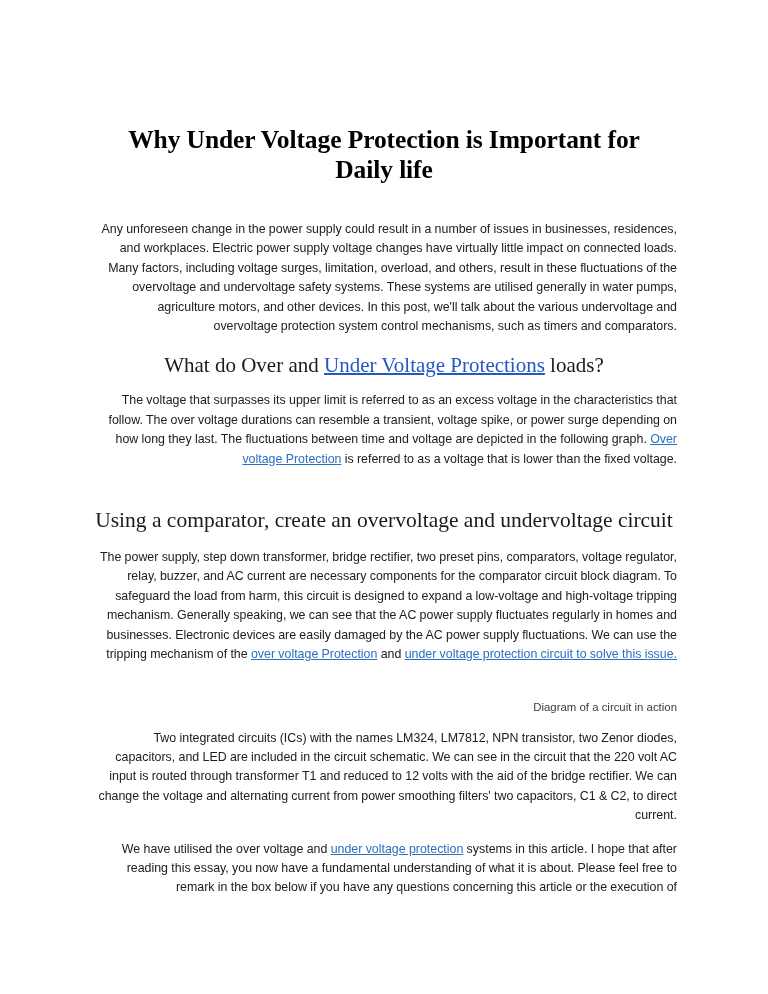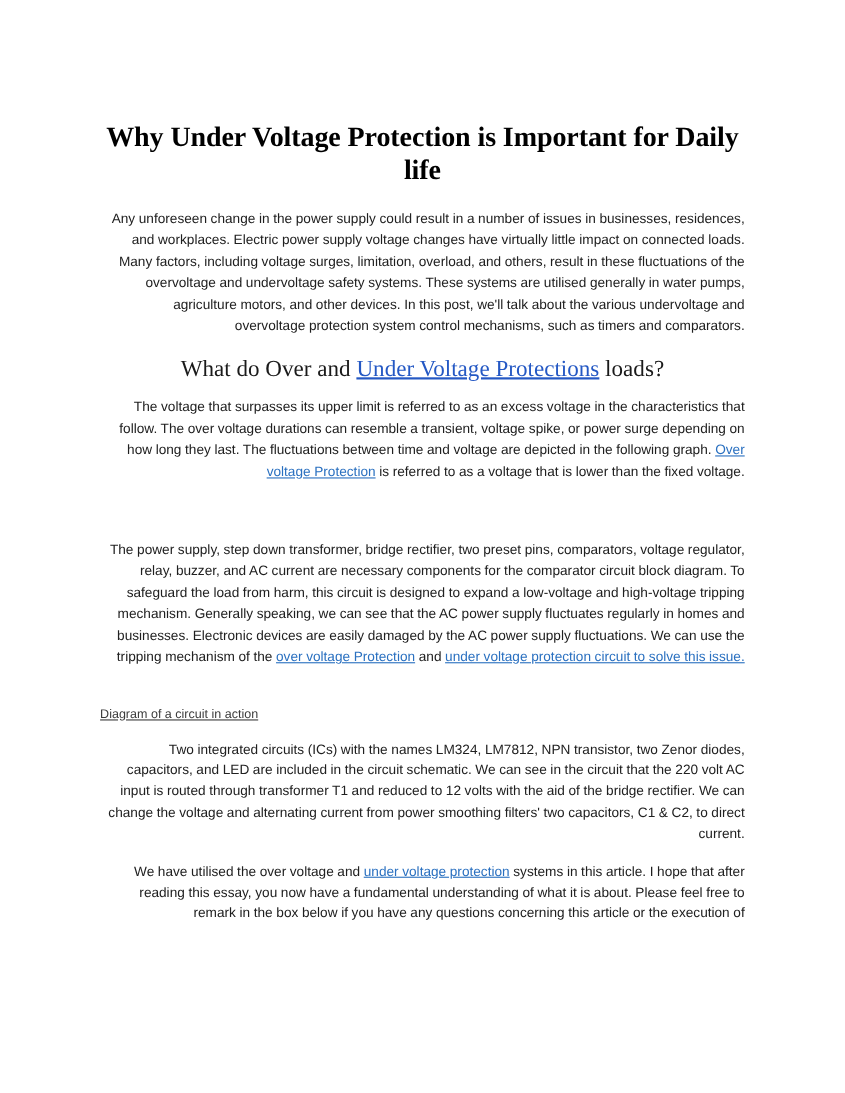--- a/index.html
+++ b/index.html
@@ -33,21 +33,21 @@
   }
 
   
   .doc-title {
     font-family: "Liberation Serif", serif;
     font-weight: bold;
     font-size: 25.5px;
     line-height: 30px;
     color: #000000;
     text-align: center;
-    margin: 0;
+    margin: 15px;
     padding-top: 110px;
     letter-spacing: -0.1px;
   }
 
   
   .h2-serif {
     font-family: "Liberation Serif", serif;
     font-weight: normal;
     font-size: 22px;
     line-height: 27px;
@@ -80,23 +80,22 @@
     text-align: right;
     word-spacing: -0.15px;
   }
 
   
   .caption {
     font-family: "Liberation Sans", sans-serif;
     font-size: 11.4px;
     line-height: 16px;
     color: #3b3b3b;
-    text-align: left;
+    text-align: right;
     margin: 0;
-    text-decoration: underline;
   }
 
   
   a.link-heading {
     color: #2458c4;
     text-decoration: underline;
     text-underline-offset: 1px;
   }
   a.link-body {
     color: #2a70c0;
@@ -120,20 +119,21 @@
     <div class="sp-before-h2a"></div>
 
     <h2 class="h2-serif lvl-b"><span>What do Over and </span><a class="link-heading">Under Voltage Protections</a><span> loads?</span></h2>
 
     <div class="sp-after-h2a"></div>
 
     <p class="body"><span>The voltage that surpasses its upper limit is referred to as an excess voltage in the characteristics that follow. The over voltage durations can resemble a transient, voltage spike, or power surge depending on how long they last. The fluctuations between time and voltage are depicted in the following graph. </span><a class="link-body">Over voltage Protection</a><span> is referred to as a voltage that is lower than the fixed voltage.</span></p>
 
     <div class="sp-gap-image"></div>
 
+    <h2 class="h2-serif lvl-a"><span>Using a comparator, create an overvoltage and undervoltage circuit</span></h2>
 
     <div class="sp-after-h2b"></div>
 
     <p class="body"><span>The power supply, step down transformer, bridge rectifier, two preset pins, comparators, voltage regulator, relay, buzzer, and AC current are necessary components for the comparator circuit block diagram. To safeguard the load from harm, this circuit is designed to expand a low-voltage and high-voltage tripping mechanism. Generally speaking, we can see that the AC power supply fluctuates regularly in homes and businesses. Electronic devices are easily damaged by the AC power supply fluctuations. We can use the tripping mechanism of the </span><a class="link-body">over voltage Protection</a><span> and </span><a class="link-body">under voltage protection circuit to solve this issue.</a></p>
 
     <div class="sp-before-h2c"></div>
 
 
     <div class="sp-after-h2c"></div>
 

